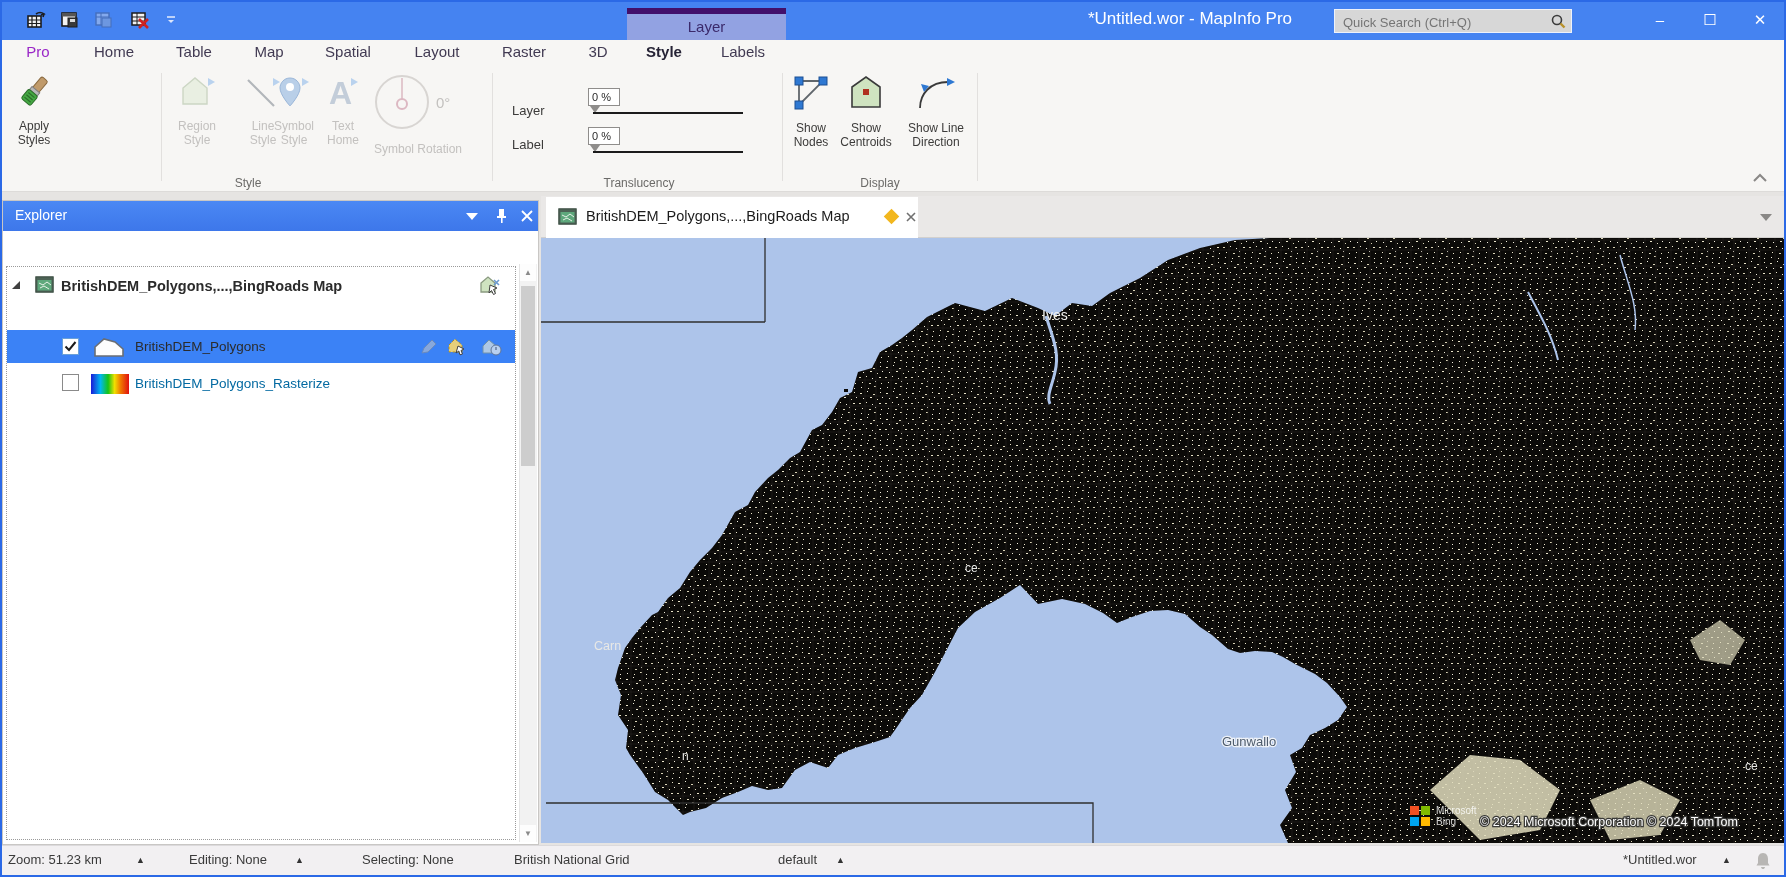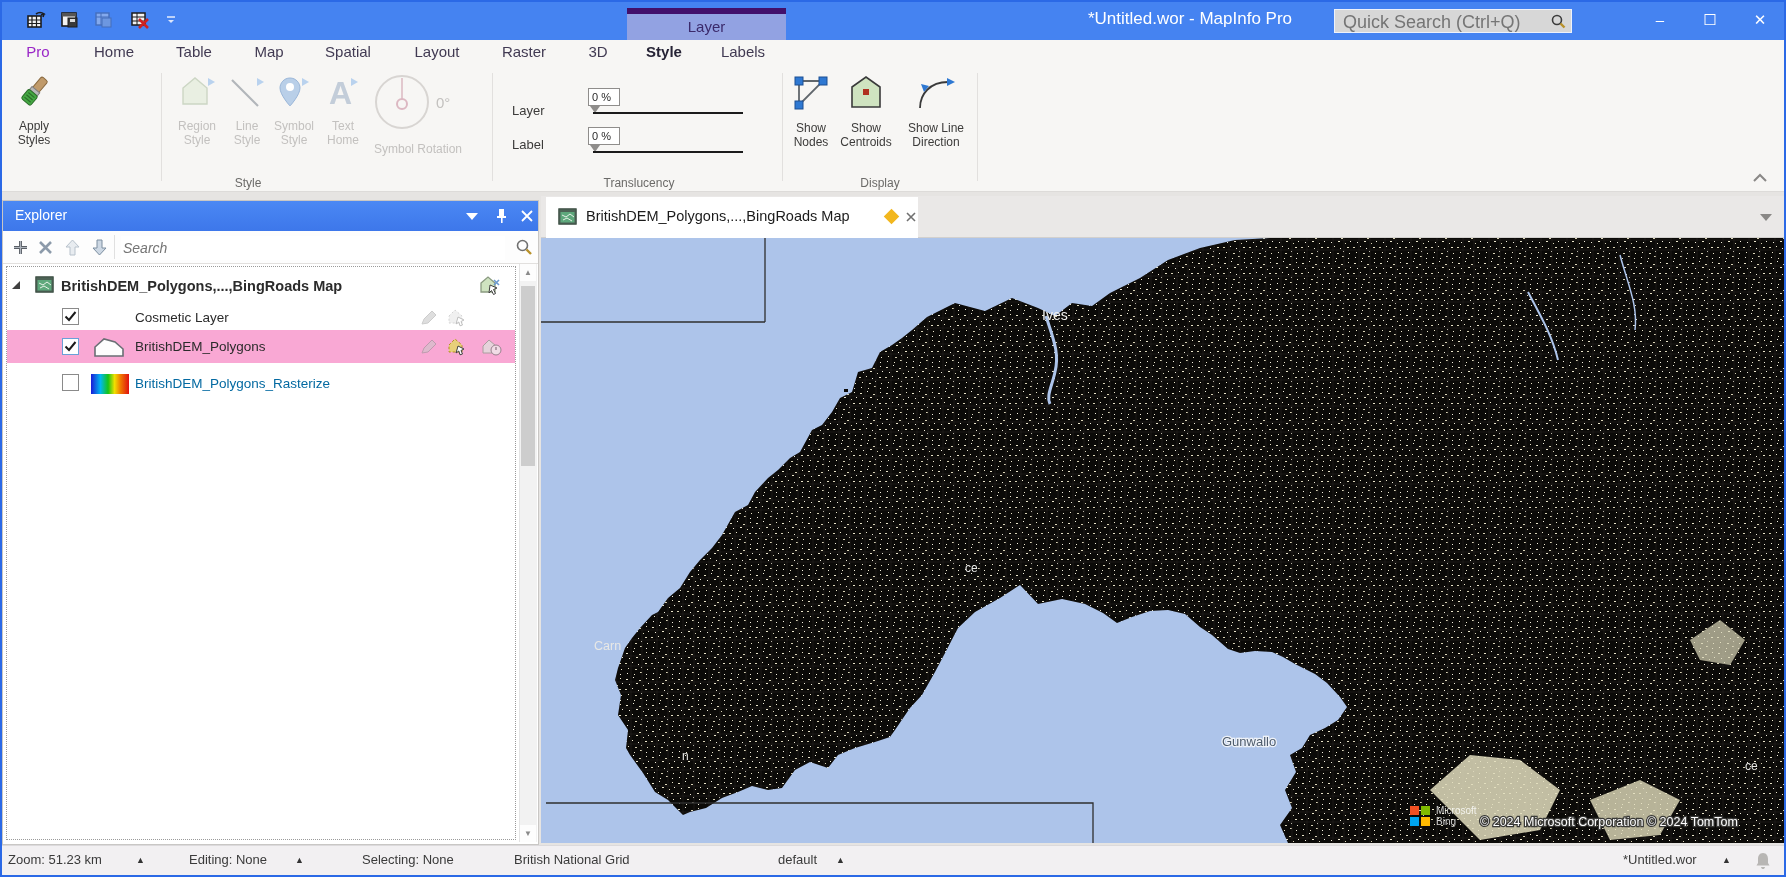--- a/index.html
+++ b/index.html
@@ -2,21 +2,21 @@
 <html><head>
 <meta charset="utf-8">
 <style>
   html,body{margin:0;padding:0;background:#d8d8d8;font-family:"Liberation Sans",sans-serif;}
   .win{position:relative;width:1786px;height:877px;background:#f7f6f4;overflow:hidden;}
   
   .titlebar{position:absolute;left:0;top:0;width:1786px;height:40px;background:#4583f1;}
   .qat-ico{position:absolute;top:10px;width:20px;height:20px;}
   .title-text{position:absolute;top:9px;left:1040px;width:300px;text-align:center;color:#ffffff;font-size:17px;white-space:nowrap;}
   .qsearch{position:absolute;left:1334px;top:9px;width:238px;height:24px;background:#d7d7d7;border:1px solid #eef2fb;box-sizing:border-box;}
-  .qsearch input{position:absolute;left:6px;top:1px;width:200px;height:20px;border:none;background:transparent;font-size:18px;color:#a21caf;font-family:"Liberation Sans",sans-serif;outline:none;}
+  .qsearch input{position:absolute;left:6px;top:1px;width:200px;height:20px;border:none;background:transparent;font-size:13px;color:#a21caf;font-family:"Liberation Sans",sans-serif;outline:none;}
   .winbtn{position:absolute;top:0;width:44px;height:40px;color:#ffffff;font-size:15px;text-align:center;line-height:40px;}
   
   .ctx-strip{position:absolute;left:627px;top:8px;width:159px;height:6px;background:#42106b;}
   .ctx-body{position:absolute;left:627px;top:14px;width:159px;height:26px;background:#92a2e2;color:#3b2a6b;font-size:15px;text-align:center;line-height:26px;}
   .ctx-tabs{position:absolute;left:627px;top:40px;width:159px;height:27px;background:#eae5f3;}
   
   .tabrow{position:absolute;left:0;top:40px;width:1786px;height:27px;background:#f7f6f4;}
   .rtab{position:absolute;top:3px;height:24px;font-size:15px;color:#413a52;white-space:nowrap;text-align:center;}
   .rtab.pro{color:#9a27c7;}
   .rtab.active{font-weight:bold;color:#262335;border-bottom:3px solid #4a86f0;}
@@ -33,21 +33,21 @@
   .slider-track{position:absolute;height:2px;background:#1b1b1b;}
   
   .workspace{position:absolute;left:0;top:192px;width:1786px;height:653px;background:#e6e4e2;}
   .explorer{position:absolute;left:2px;top:8px;width:537px;height:645px;background:#ffffff;border:1px solid #c9c7c5;box-sizing:border-box;}
   .exp-title{position:absolute;left:0;top:0;width:100%;height:30px;background:linear-gradient(#4b88f4,#3d77ea);color:#fff;font-size:14px;}
   .exp-toolbar{position:absolute;left:0;top:30px;width:100%;height:33px;background:#fdfdfd;border-bottom:1px solid #e2e0de;box-sizing:border-box;}
   .exp-toolbar input{position:absolute;left:118px;top:5px;width:380px;height:22px;border:none;font-style:italic;font-size:14px;color:#6a6a6a;outline:none;font-family:"Liberation Sans",sans-serif;}
   .tree{position:absolute;left:0;top:63px;width:516px;height:578px;background:#fff;}
   .tree-focus{position:absolute;left:3px;top:2px;width:508px;height:572px;border:1px dotted #9a9a9a;pointer-events:none;}
   .trow{position:absolute;left:4px;width:508px;height:32px;}
-  .trow.sel{background:#f9a8d4;text-decoration:underline;}
+  .trow.sel{background:#3b82f6;text-decoration:underline;}
   .trow .txt{position:absolute;top:8px;font-size:13.5px;color:#2b2b2b;white-space:nowrap;}
   .trow .txt.dim{color:#0369a1;}
   .cb{position:absolute;top:6px;width:17px;height:17px;background:#fff;border:1px solid #8a8a8a;box-sizing:border-box;}
   .scroll{position:absolute;right:1px;top:63px;width:17px;height:578px;background:#f2f2f2;border-left:1px solid #e4e4e4;}
   .scroll .btn{position:absolute;left:0;width:16px;height:17px;background:#fdfdfd;color:#8a8a8a;font-size:8px;text-align:center;line-height:17px;}
   .scroll .thumb{position:absolute;left:1px;top:22px;width:14px;height:180px;background:#cdcdcd;}
   
   .docarea{position:absolute;left:541px;top:4px;width:1243px;height:649px;}
   .tabstrip{position:absolute;left:0;top:0;width:1243px;height:42px;background:#eae8e7;border-bottom:1px solid #d2d0ce;box-sizing:border-box;}
   .doctab{position:absolute;left:5px;top:1px;width:372px;height:41px;background:#ffffff;}
@@ -143,21 +143,21 @@
     <div class="vsep" style="left:161px"></div>
 
     <div class="rbtn disabled" style="left:170px;width:54px">
       <svg width="40" height="36" viewBox="0 0 40 36">
         <path d="M6 14 L18 4 L30 14 L30 30 L6 30 Z" fill="#e9efe2" stroke="#ccd6c4" stroke-width="1.4"></path>
         <path d="M31 4 L38 8 L31 12 Z" fill="#b9d2ee"></path>
       </svg>
       <div class="lbl">Region Style</div>
     </div>
 
-    <div class="rbtn disabled" style="left:224px;width:46px">
+    <div class="rbtn disabled" style="left:240px;width:46px">
       <svg width="38" height="36" viewBox="0 0 38 36">
         <path d="M4 6 L30 32" stroke="#b2b6ba" stroke-width="2.2"></path>
         <path d="M29 4 L36 8 L29 12 Z" fill="#b9d2ee"></path>
       </svg>
       <div class="lbl">Line Style</div>
     </div>
 
     <div class="rbtn disabled" style="left:270px;width:48px">
       <svg width="36" height="36" viewBox="0 0 36 36">
         <path d="M14 4 C8 4 4 9 4 14 C4 21 14 32 14 32 C14 32 24 21 24 14 C24 9 20 4 14 4 Z" fill="#b9cfe8" stroke="#9ab6d8"></path>
@@ -250,41 +250,20 @@
         <svg style="position:absolute;left:492px;top:7px;width:13px;height:16px" viewBox="0 0 13 16">
           <rect x="4" y="1" width="5" height="7" fill="#ffffff"></rect>
           <rect x="2" y="8" width="9" height="2" fill="#ffffff"></rect>
           <rect x="6" y="10" width="1.6" height="5" fill="#ffffff"></rect>
         </svg>
         <svg style="position:absolute;left:518px;top:9px;width:12px;height:12px" viewBox="0 0 12 12">
           <path d="M1 1 L11 11 M11 1 L1 11" stroke="#ffffff" stroke-width="1.8"></path>
         </svg>
       </div>
 
-      <div class="exp-toolbar">
-        <svg style="position:absolute;left:10px;top:9px;width:15px;height:15px" viewBox="0 0 15 15">
-          <path d="M7.5 1 V14 M1 7.5 H14" stroke="#5a5f66" stroke-width="3"></path>
-          <path d="M7.5 1 V14 M1 7.5 H14" stroke="#aeb4bc" stroke-width="1.2"></path>
-        </svg>
-        <svg style="position:absolute;left:35px;top:9px;width:15px;height:15px" viewBox="0 0 15 15">
-          <path d="M2 2 L13 13 M13 2 L2 13" stroke="#8c9aaa" stroke-width="2.6"></path>
-        </svg>
-        <svg style="position:absolute;left:62px;top:8px;width:15px;height:17px" viewBox="0 0 15 17">
-          <path d="M7.5 1 L14 8 L10 8 L10 16 L5 16 L5 8 L1 8 Z" fill="#e8ecf0" stroke="#b8c2cc"></path>
-        </svg>
-        <svg style="position:absolute;left:89px;top:8px;width:15px;height:17px" viewBox="0 0 15 17">
-          <path d="M7.5 16 L1 9 L5 9 L5 1 L10 1 L10 9 L14 9 Z" fill="#cdd8e4" stroke="#7c8ea0"></path>
-        </svg>
-        <div style="position:absolute;left:111px;top:4px;width:1px;height:24px;background:#e0e0e0"></div>
-        <input placeholder="Search" style="">
-        <svg style="position:absolute;left:512px;top:7px;width:18px;height:18px" viewBox="0 0 18 18">
-          <circle cx="7.5" cy="7.5" r="5" fill="none" stroke="#707070" stroke-width="1.6"></circle>
-          <path d="M11.5 11.5 L16 16" stroke="#b8912a" stroke-width="2.4"></path>
-        </svg>
-      </div>
 
       <div class="tree">
         <div class="tree-focus"></div>
 
         <div class="trow" style="top:6px">
           <svg style="position:absolute;left:4px;top:10px;width:10px;height:10px" viewBox="0 0 10 10">
             <path d="M9 1 L9 9 L1 9 Z" fill="#404040"></path>
           </svg>
           <svg style="position:absolute;left:28px;top:6px;width:19px;height:17px" viewBox="0 0 19 17">
             <rect x="0.8" y="0.8" width="17.4" height="15.4" fill="#4d6356" stroke="#37493e"></rect>
@@ -292,35 +271,20 @@
             <path d="M4 7 L8 9 L12 6 L16 9 M5 12 L9 10 L14 13" stroke="#e8f2e8" stroke-width="1" fill="none"></path>
           </svg>
           <span class="txt" style="left:54px;font-weight:bold;font-size:14.5px">BritishDEM_Polygons,...,BingRoads Map</span>
           <svg style="position:absolute;left:472px;top:5px;width:22px;height:22px" viewBox="0 0 22 22">
             <path d="M2 8 L9 2 L16 8 L16 17 L2 17 Z" fill="#cfe3c0" stroke="#8a9a80" stroke-width="1.3"></path>
             <path d="M11 10 L18 13 L14.5 14.5 L16.5 18.5 L14.5 19.5 L12.5 15.5 L10 18 Z" fill="#ffffff" stroke="#404040"></path>
             <path d="M15 5 L20 10 M20 5 L15 10" stroke="#6a9ad0" stroke-width="1.6"></path>
           </svg>
         </div>
 
-        <div class="trow" style="top:38px">
-          <div class="cb" style="left:55px">
-            <svg width="15" height="15" viewBox="0 0 15 15">
-                <path d="M2.5 7.5 L6 11 L12.5 3" fill="none" stroke="#1b1b1b" stroke-width="2"></path>
-              </svg>
-          </div>
-          <span class="txt" style="left:128px">Cosmetic Layer</span>
-          <svg style="position:absolute;left:412px;top:7px;width:20px;height:18px;opacity:.45" viewBox="0 0 20 18">
-            <path d="M3 15 L5 10 L13 2 L17 6 L9 14 Z" fill="#b8b8b8" stroke="#909090"></path>
-          </svg>
-          <svg style="position:absolute;left:440px;top:6px;width:22px;height:20px;opacity:.45" viewBox="0 0 22 20">
-            <path d="M2 8 L8 2 L15 8 L15 15 L2 15 Z" fill="#e0e0e0" stroke="#a0a0a0" stroke-dasharray="2 2"></path>
-            <path d="M11 9 L17 12 L14 13.5 L15.5 17 L13 17.8 L11.8 14 L9 16 Z" fill="#fff" stroke="#707070"></path>
-          </svg>
-        </div>
 
         <div class="trow sel" style="top:66px;height:33px">
           <div class="cb" style="left:55px;top:8px;border-color:#6aa0d8">
             <svg width="15" height="15" viewBox="0 0 15 15">
                 <path d="M2.5 7.5 L6 11 L12.5 3" fill="none" stroke="#1b1b1b" stroke-width="2"></path>
               </svg>
           </div>
           <svg style="position:absolute;left:84px;top:7px;width:36px;height:21px" viewBox="0 0 36 21">
             <path d="M4 10 L13 2 L24 5 L32 12 L32 19 L4 19 Z" fill="#fdfdfd" stroke="#6a6e74" stroke-width="1.6"></path>
           </svg>

